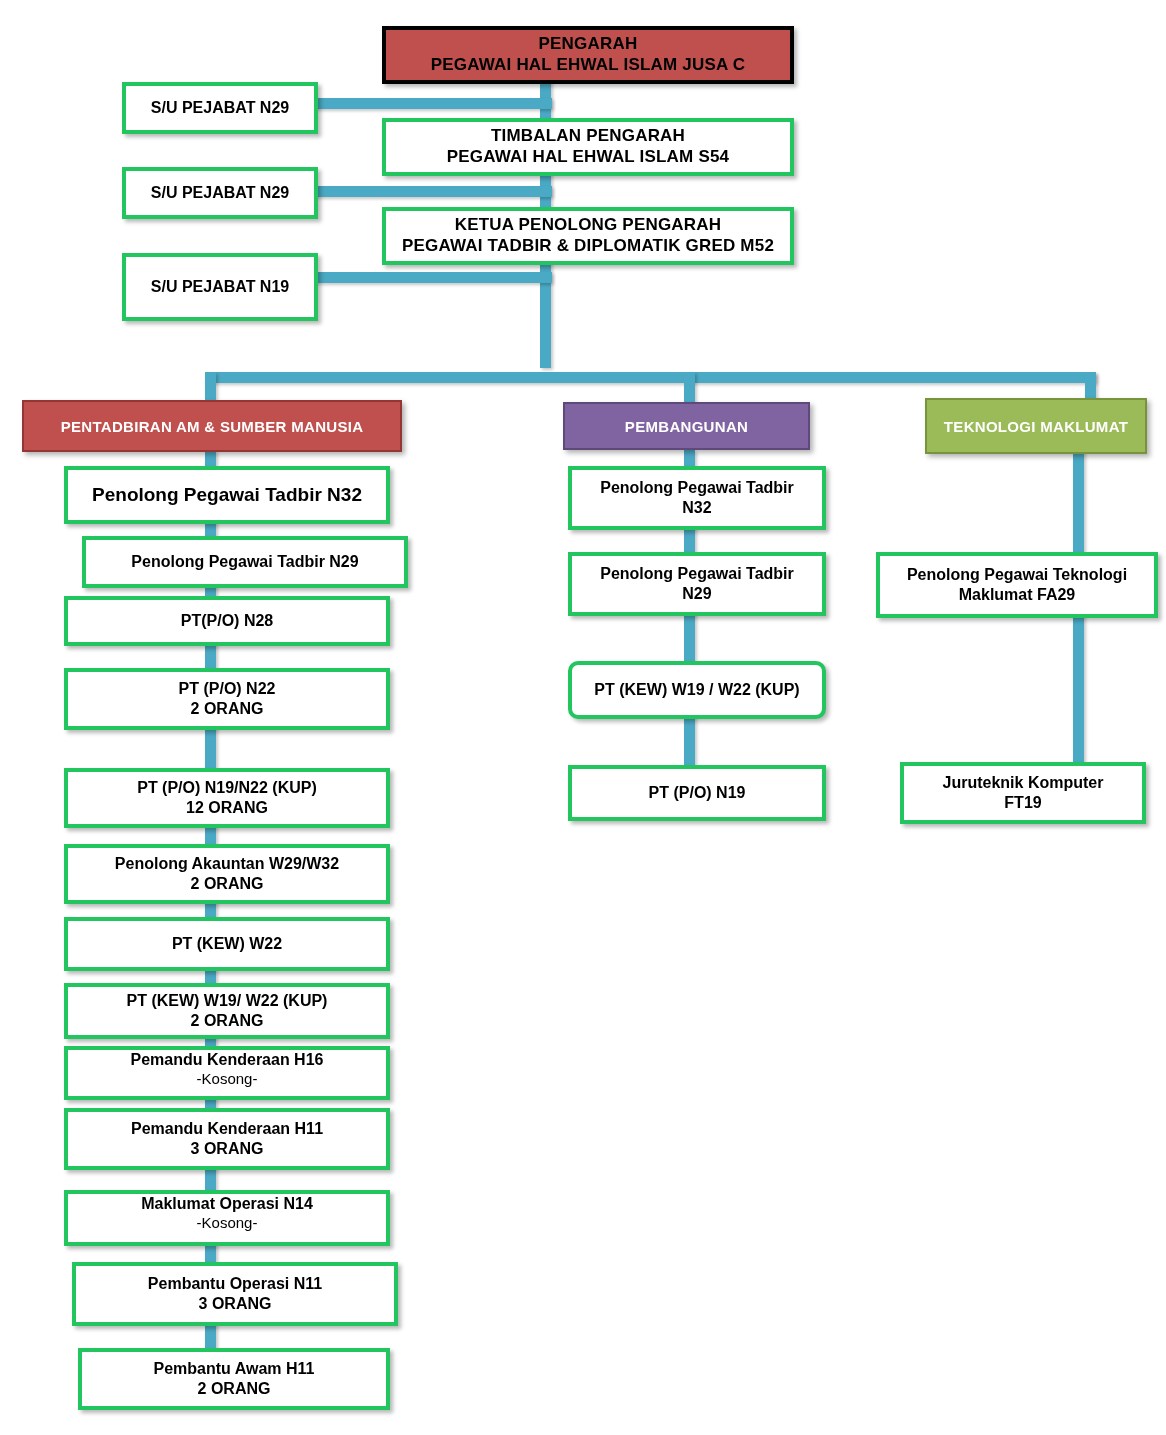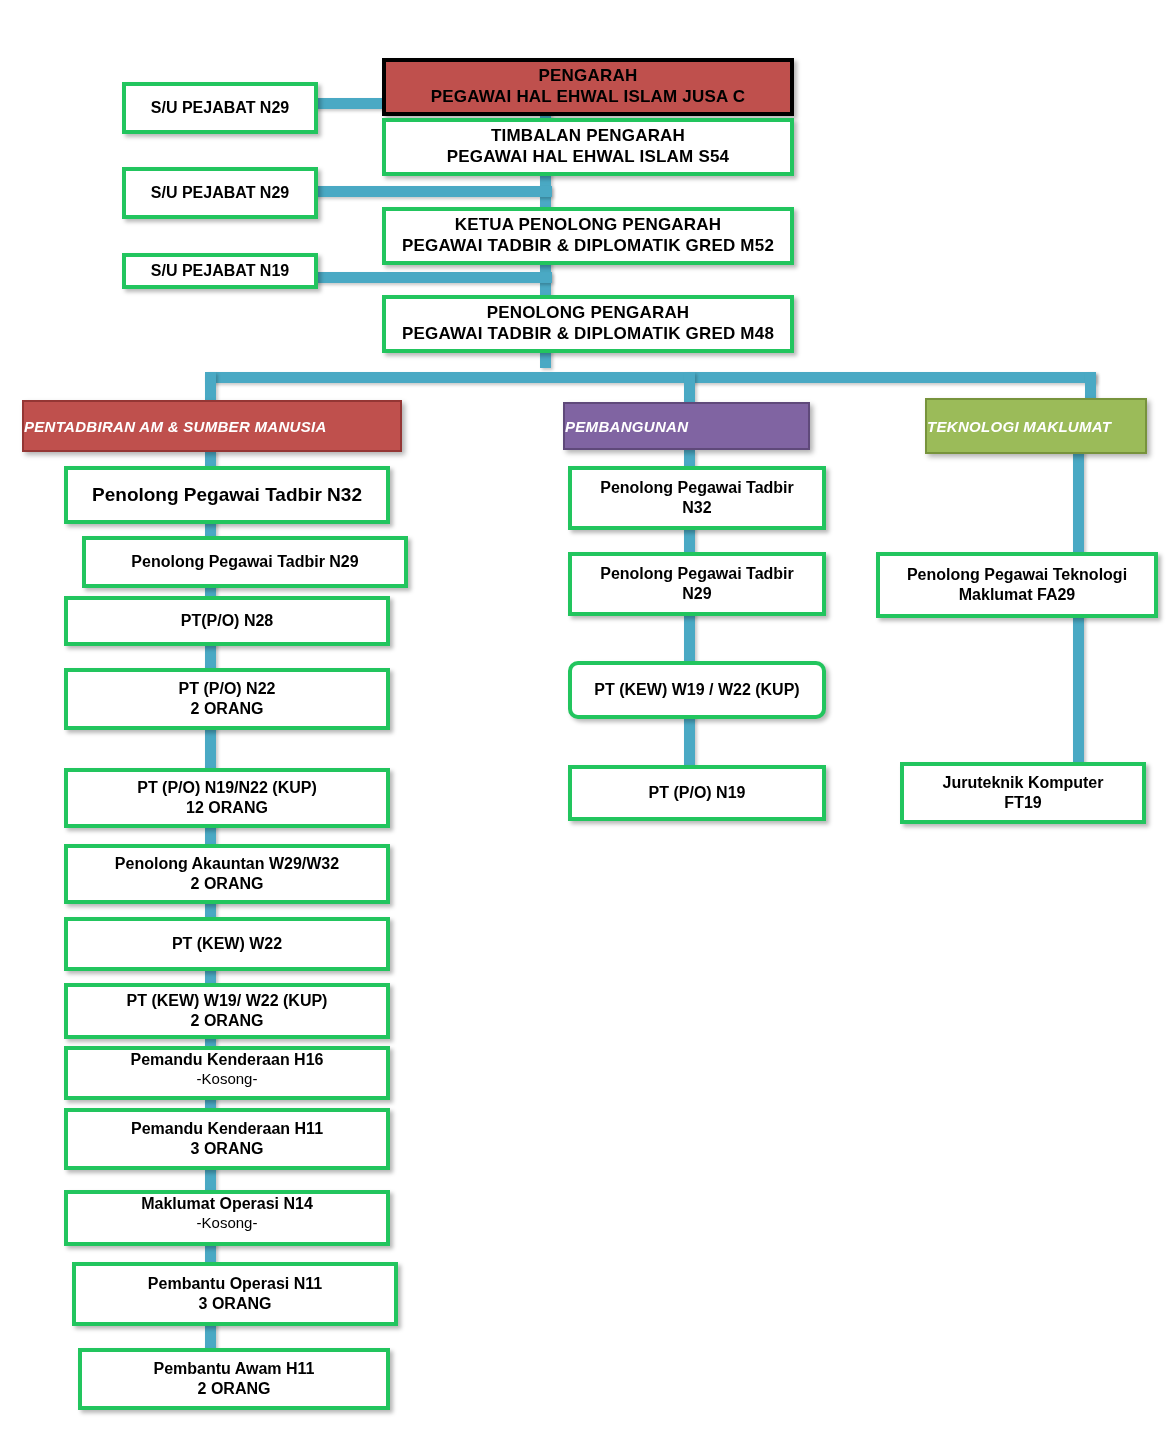--- a/index.html
+++ b/index.html
@@ -60,33 +60,32 @@
   .t-med    { font-size: 16px; font-weight: bold; color: #000; }
   .t-dept   { font-size: 15px; font-weight: bold; color: #ffffff; letter-spacing: .3px; }
   .t-thin   { font-size: 15px; font-weight: normal; color: #000; }
 
   
   .dept {
     position: absolute;
     box-sizing: border-box;
     display: flex;
     align-items: center;
+    justify-content: center;
     text-align: center;
     z-index: 3;
     box-shadow: 3px 3px 5px rgba(0,0,0,0.3);
-    font-style: italic;
   }
   .dept.red    { background: #bf504d; border: 2px solid #943634; }
   .dept.purple { background: #8064a2; border: 2px solid #5f497a; }
   .dept.green  { background: #9bbb59; border: 2px solid #77933c; }
 
   .node.red-fill {
     background: #bf504d;
     border: 4px solid #000000;
-    margin-top: 32px;
   }
 </style>
 </head>
 <body>
 
 <div id="chart">
 
   <div class="conn conn-v" style="left:540px; top:78px; height:290px;"></div>
 
   <div class="conn conn-h" style="left:312px; top:98px; width:240px;"></div>
@@ -126,30 +125,24 @@
     <div class="txt t-med"><span>S/U PEJABAT N29</span></div>
   </div>
 
   <div class="node" style="left:382px; top:207px; width:412px; height:58px;">
     <div class="txt t-head">
       <span>KETUA PENOLONG PENGARAH</span>
       <span class="l2">PEGAWAI TADBIR &amp; DIPLOMATIK GRED M52</span>
     </div>
   </div>
 
-  <div class="node" style="left:122px; top:253px; width:196px; height:36px;">
+  <div class="node" style="left:122px; top:253px; width:196px; height:68px;">
     <div class="txt t-med"><span>S/U PEJABAT N19</span></div>
   </div>
 
-  <div class="node" style="left:382px; top:295px; width:412px; height:58px;">
-    <div class="txt t-head">
-      <span>PENOLONG PENGARAH</span>
-      <span class="l2">PEGAWAI TADBIR &amp; DIPLOMATIK GRED M48</span>
-    </div>
-  </div>
 
   <div class="dept red" style="left:22px; top:400px; width:380px; height:52px;">
     <div class="txt t-dept"><span>PENTADBIRAN AM &amp; SUMBER MANUSIA</span></div>
   </div>
 
   <div class="dept purple" style="left:563px; top:402px; width:247px; height:48px;">
     <div class="txt t-dept"><span>PEMBANGUNAN</span></div>
   </div>
 
   <div class="dept green" style="left:925px; top:398px; width:222px; height:56px;">

